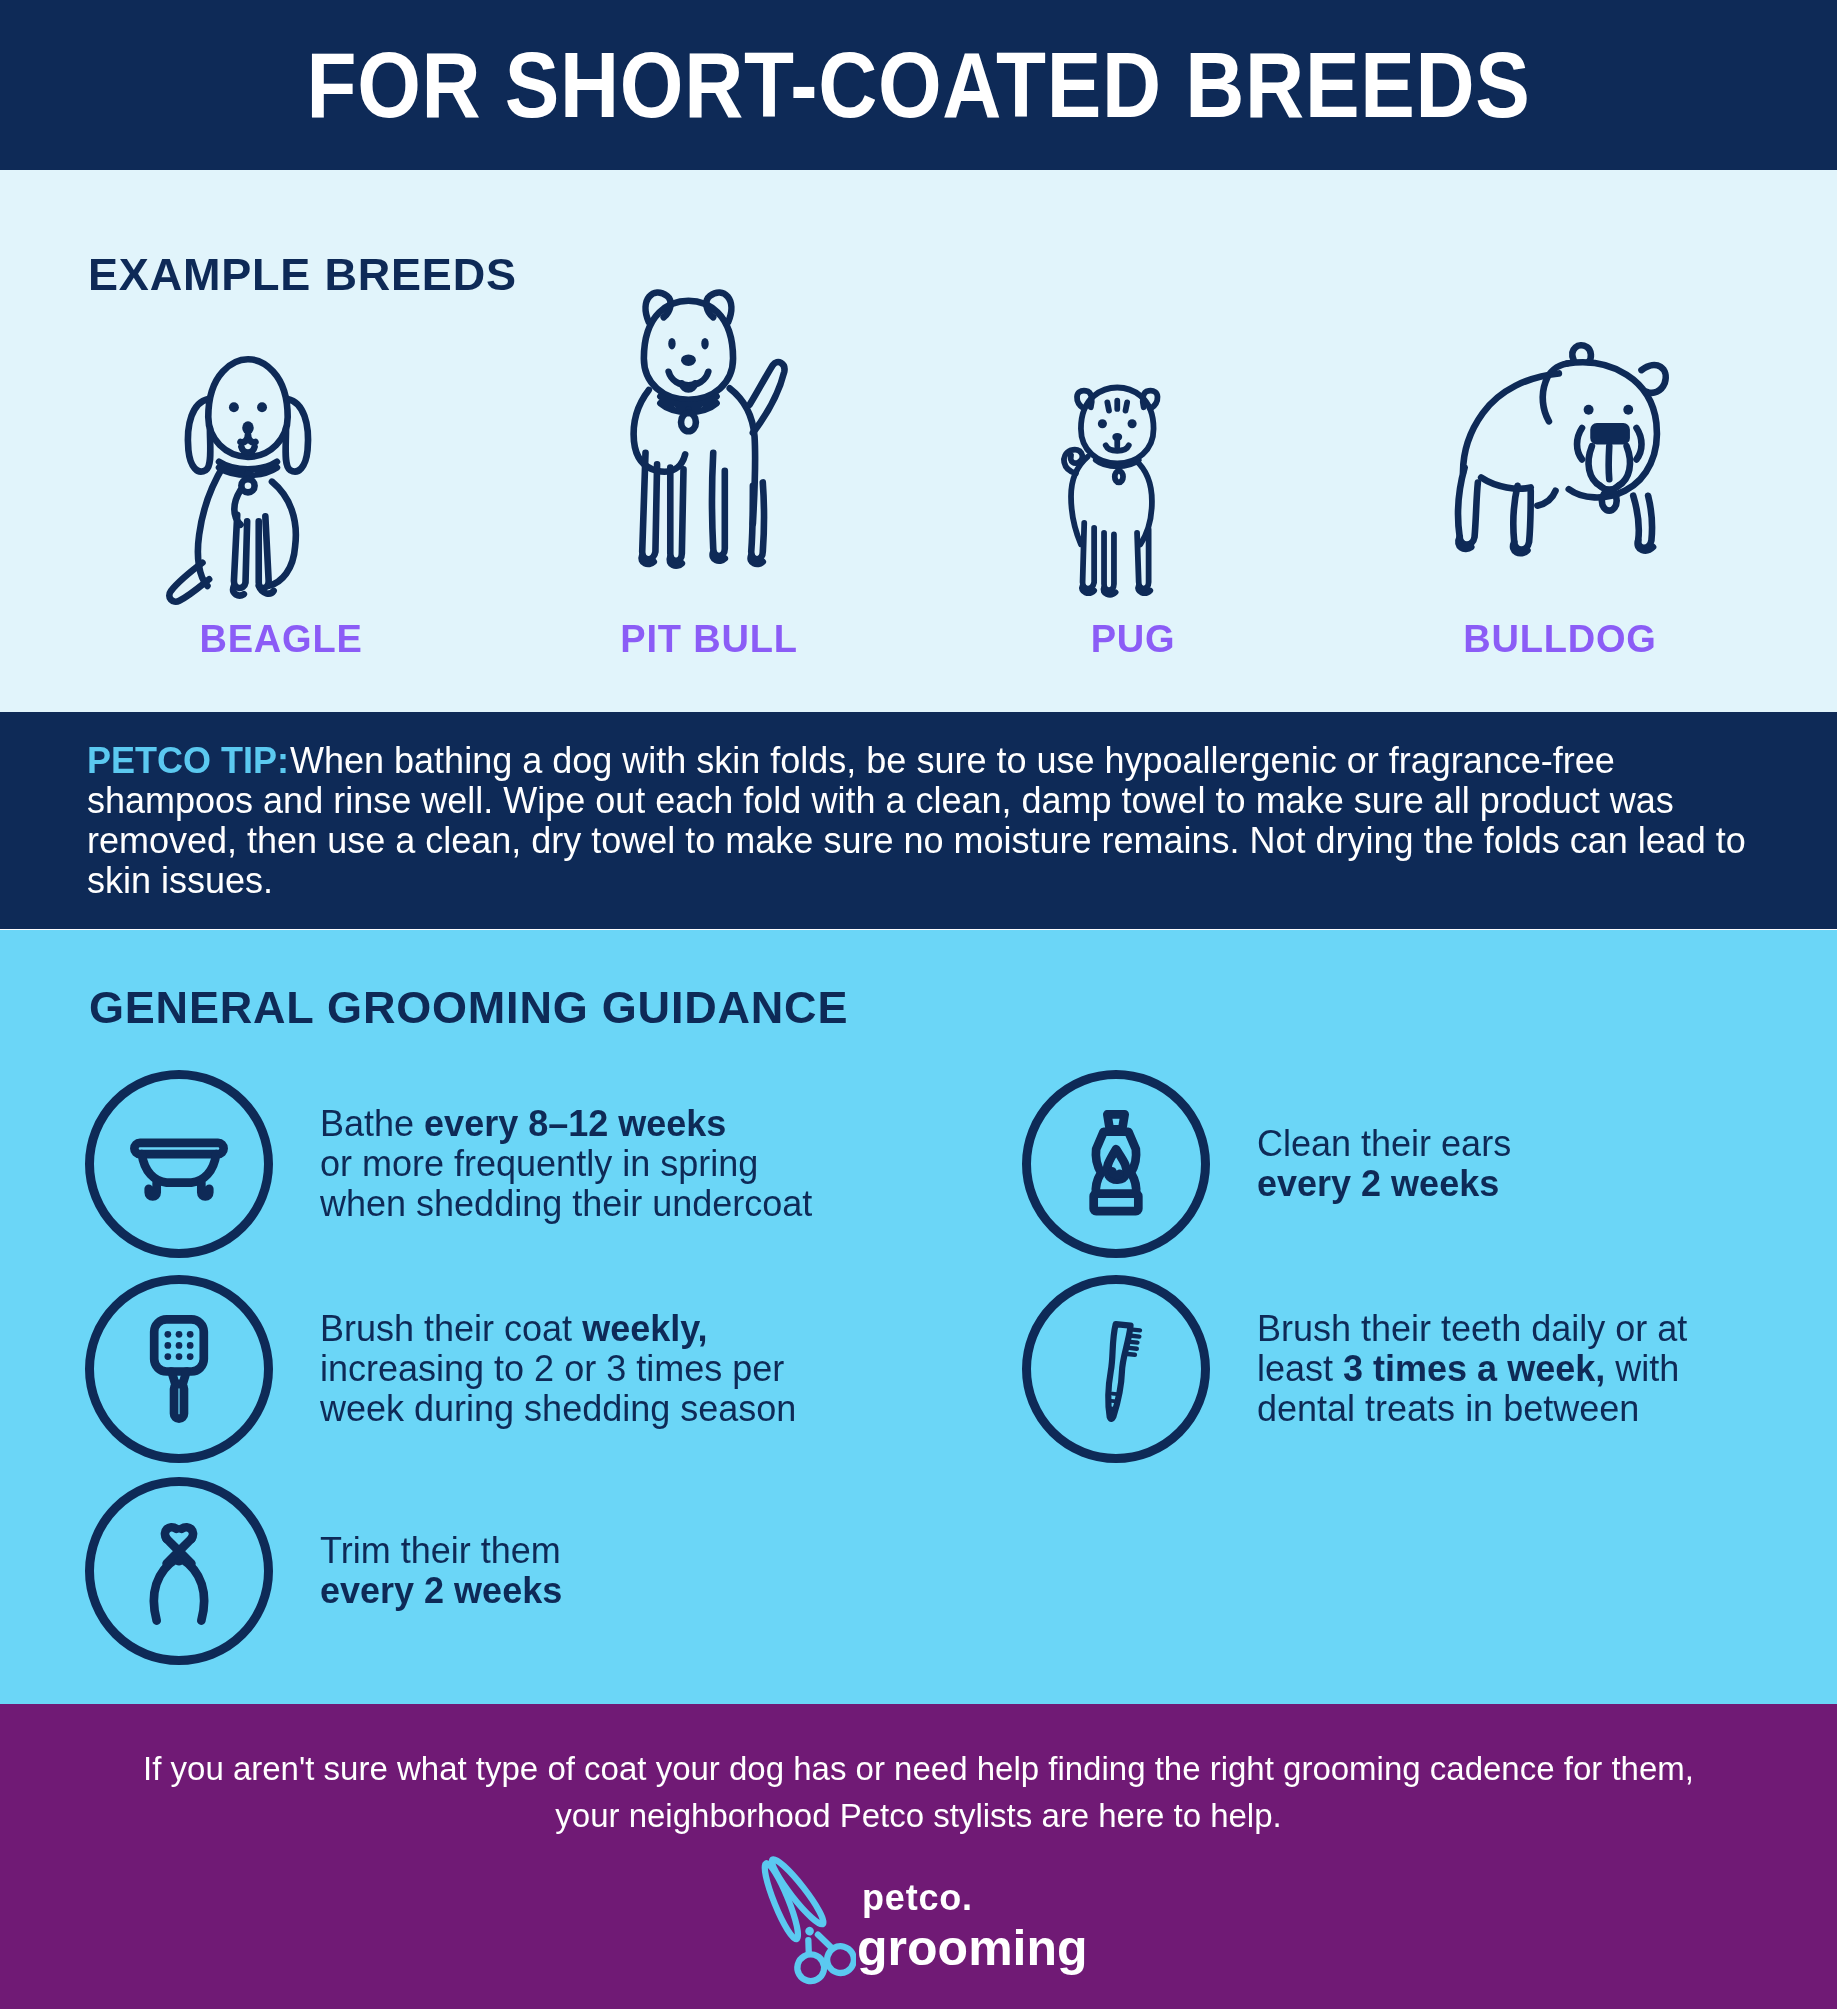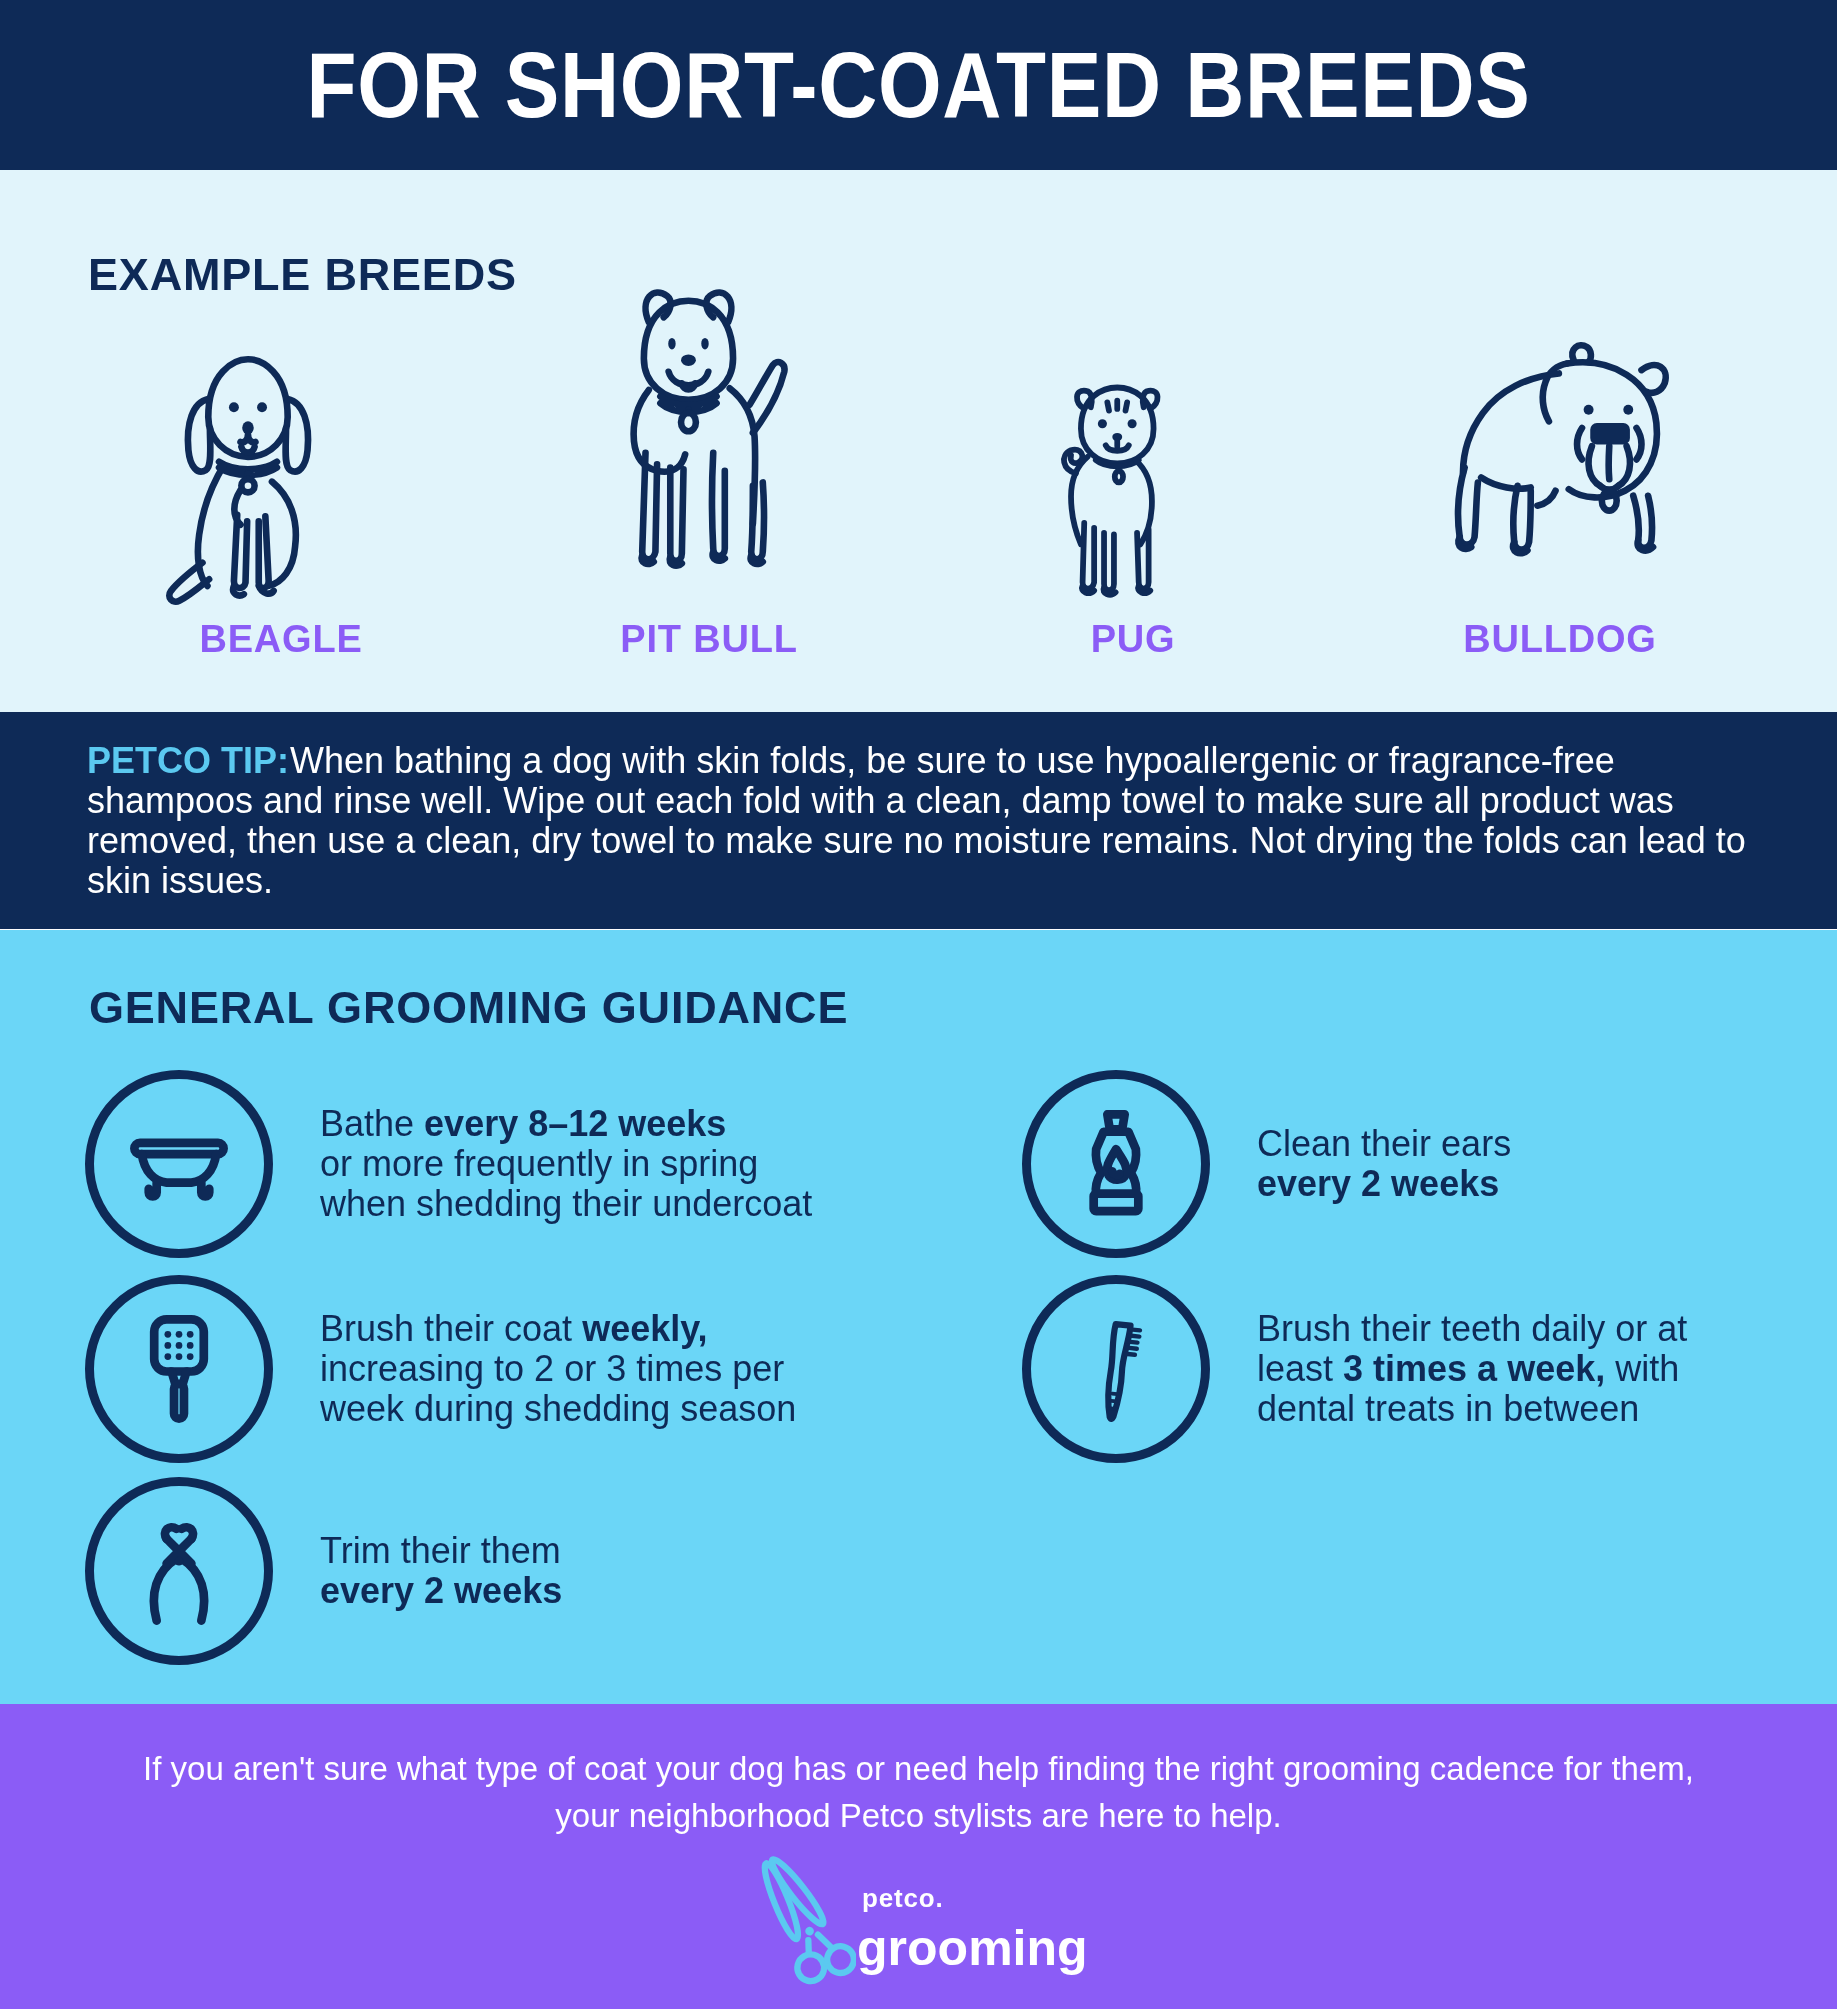--- a/index.html
+++ b/index.html
@@ -38,28 +38,28 @@
   .r1r{top:1070px;left:1022px;} .r2r{top:1275px;left:1022px;}
   .g-circle{
     box-sizing:border-box;flex:0 0 188px;width:188px;height:188px;border:9px solid #0E2A57;border-radius:50%;
     display:flex;align-items:center;justify-content:center;
   }
   .g-circle svg{display:block;}
   .g-circle path,.g-circle rect,.g-circle circle,.g-circle ellipse{fill:none;stroke:#0E2A57;stroke-linecap:round;stroke-linejoin:round;}
   .g-circle .fill{fill:#0E2A57;stroke:none;}
   .g-text{margin-left:47px;font-size:36px;line-height:40px;color:#0E2A57;white-space:nowrap;}
   .b{font-weight:700;}
-  .footer{top:1704px;height:305px;background:#8b5cf6;}
+  .footer{top:1704px;height:305px;background:#701a75;}
   .footer-text{padding-top:41px;text-align:center;color:#ffffff;font-size:33px;line-height:47px;}
   .logo{position:absolute;left:50%;top:1840px;transform:translateX(-50%);display:flex;align-items:center;}
   .logo svg{display:block;}
   .logo-scissors path,.logo-scissors ellipse,.logo-scissors circle{fill:none;stroke:#5BC9F0;stroke-linecap:round;stroke-linejoin:round;}
   .logo-scissors .fill{fill:#5BC9F0;stroke:none;}
   .logo-text{margin-left:1.7px;color:#ffffff;}
-  .logo-petco{font-size:26px;font-weight:700;letter-spacing:0.8px;margin:21.5px 0 0 5px;line-height:30px;}
+  .logo-petco{font-size:36px;font-weight:700;letter-spacing:0.8px;margin:21.5px 0 0 5px;line-height:30px;}
   .logo-grooming{font-size:50px;font-weight:700;letter-spacing:0;line-height:71px;}
 </style>
 </head>
 <body>
 
 <div class="poster">
 
   <div class="band header">
     <div class="header-title">FOR SHORT-COATED BREEDS</div>
   </div>

